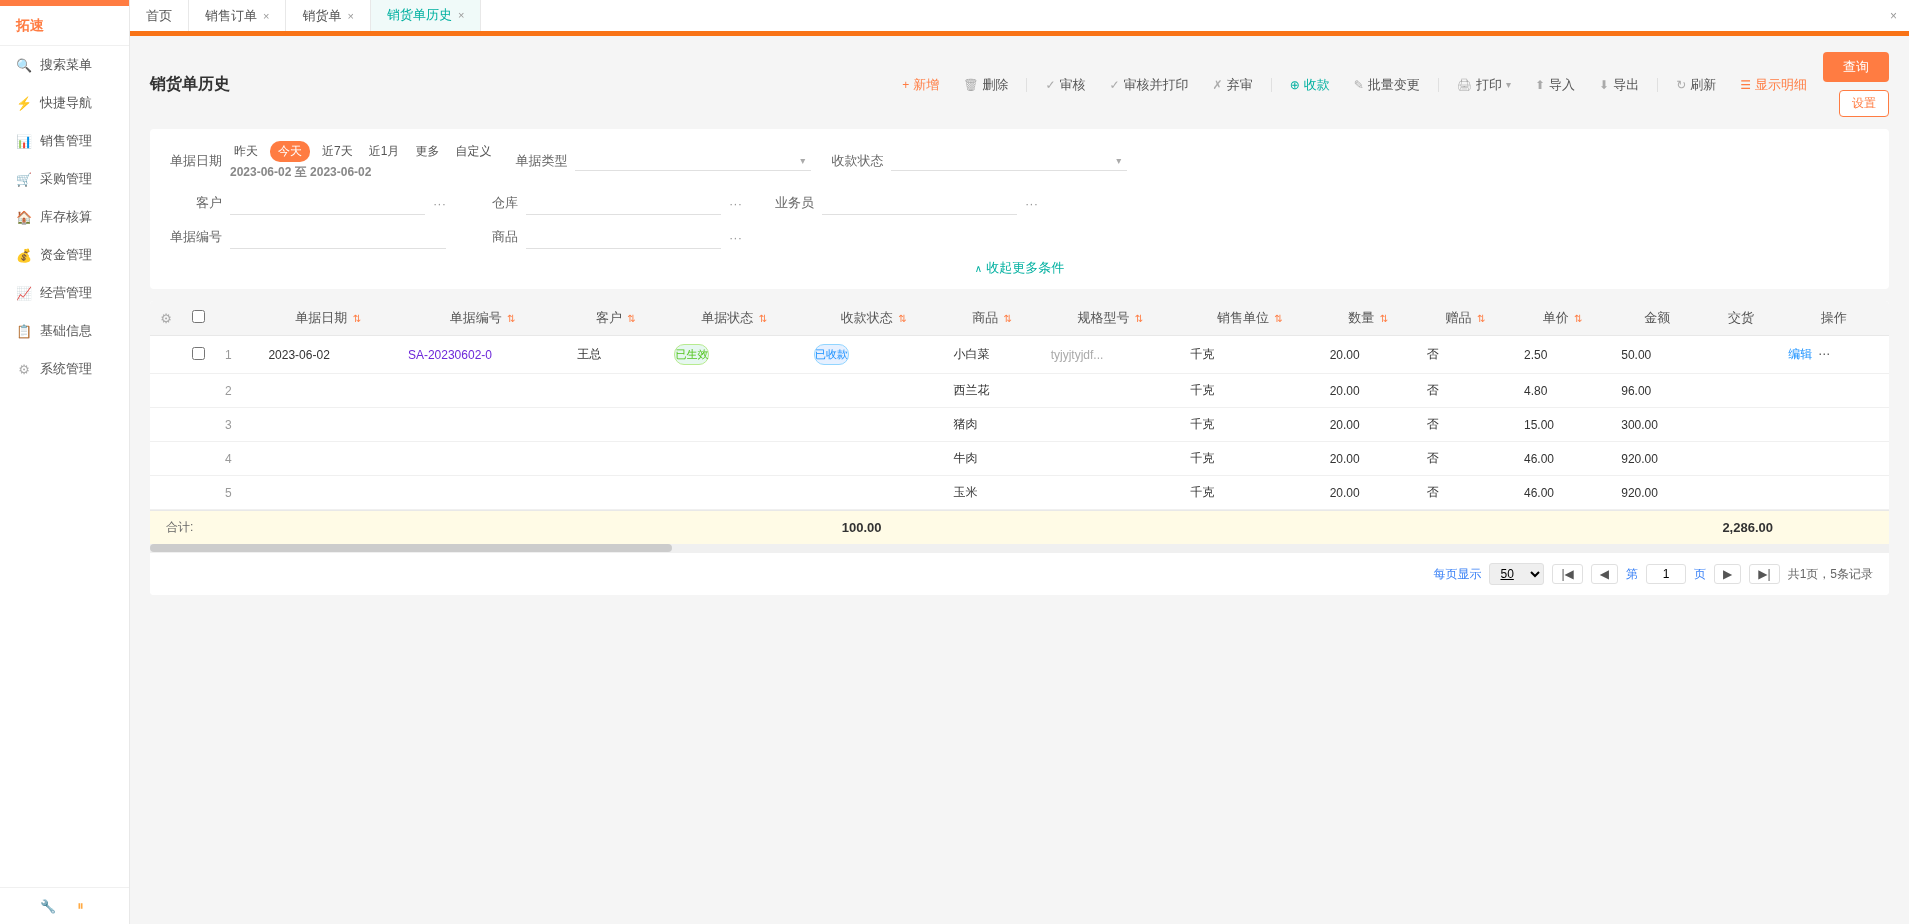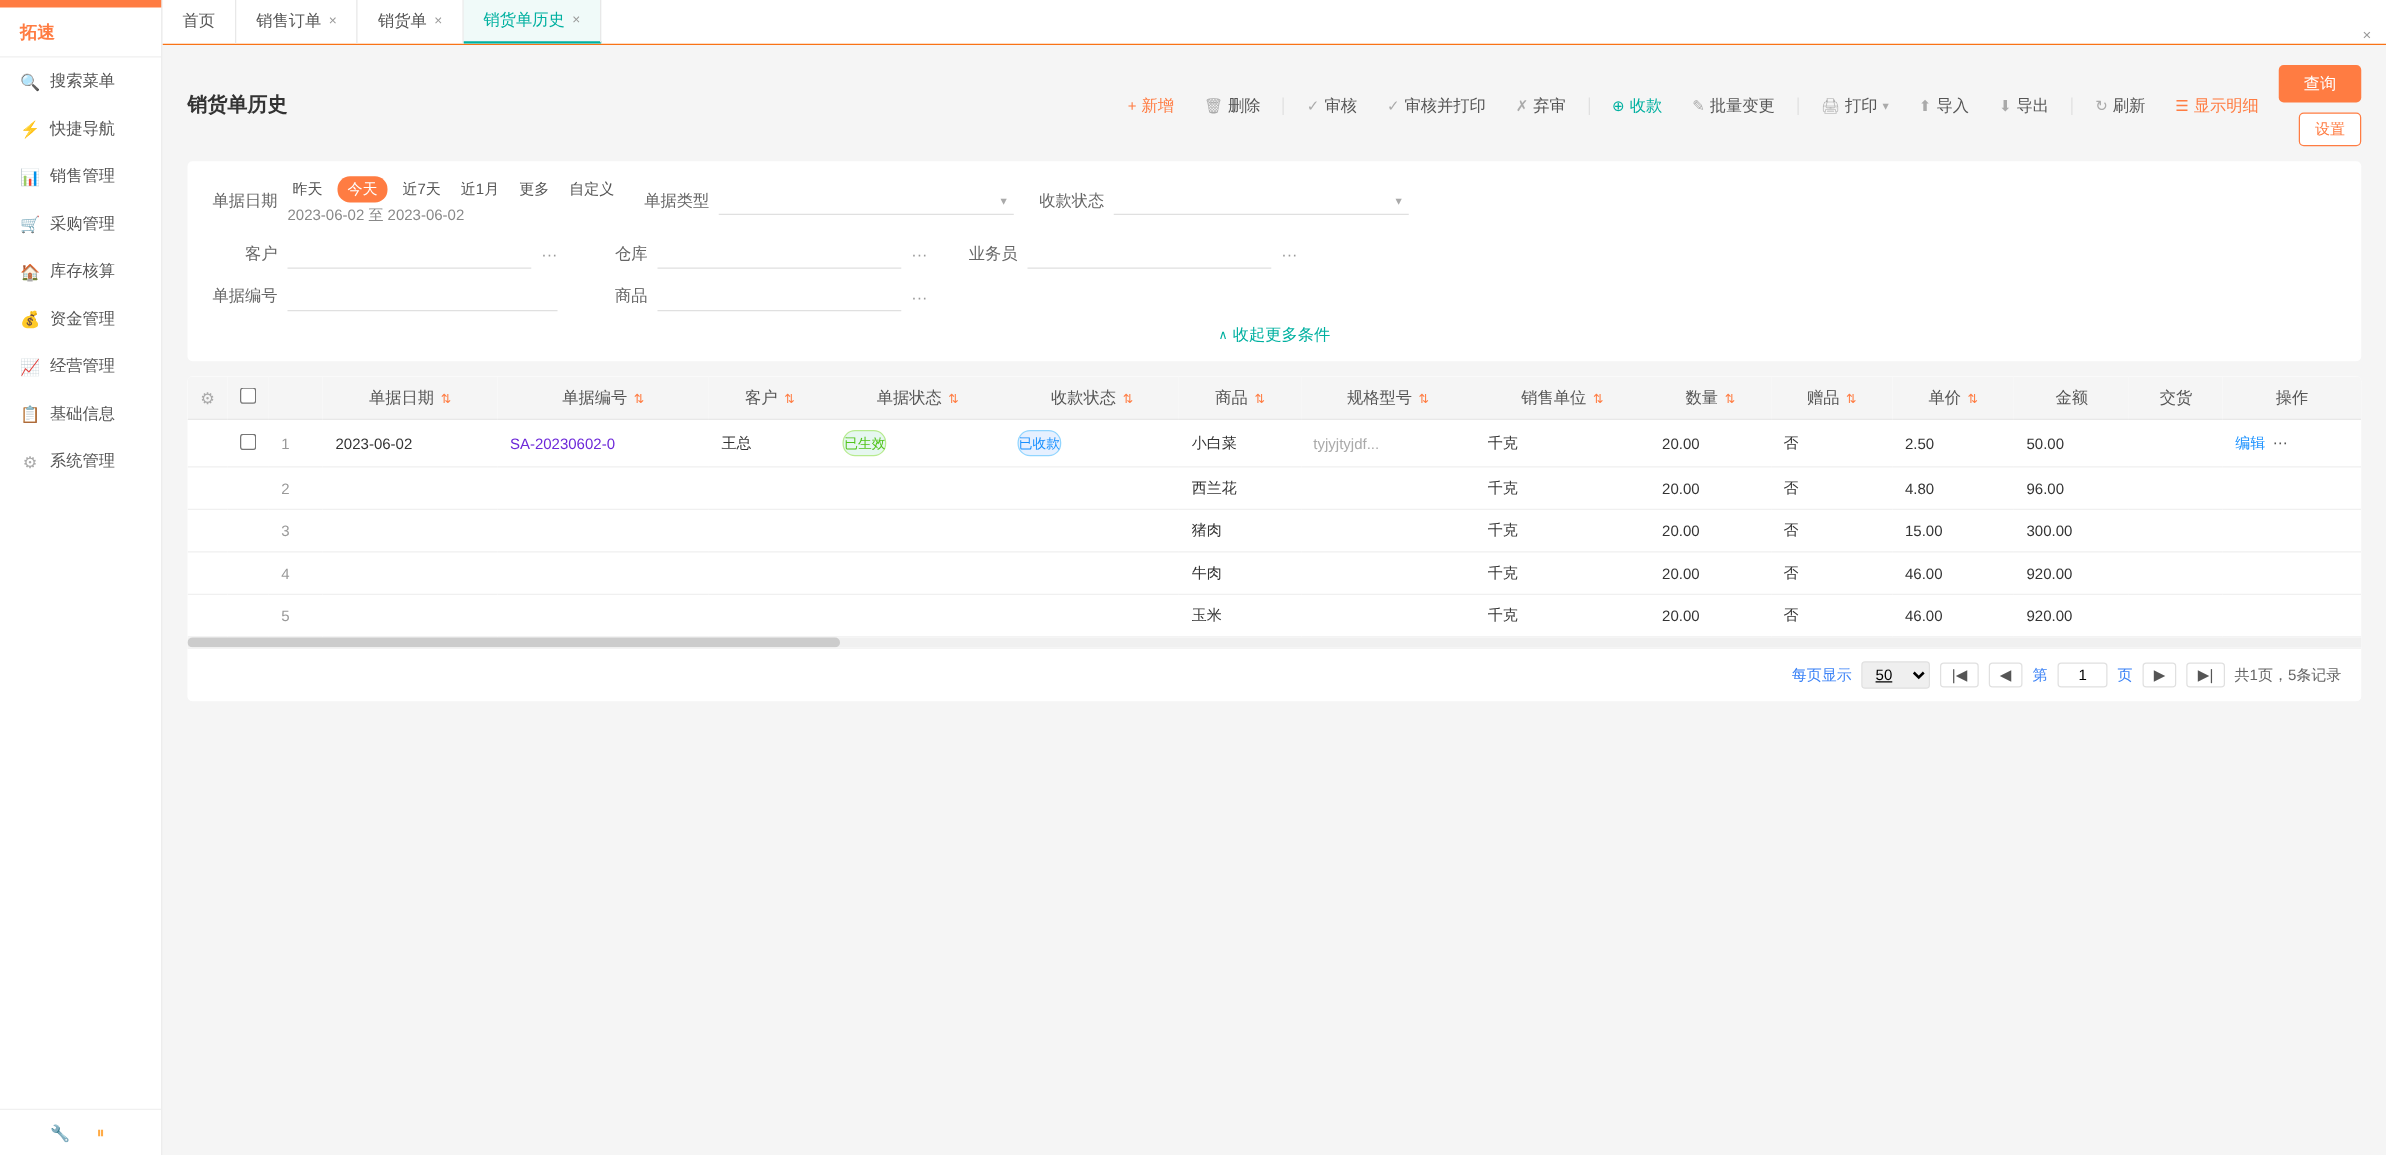--- a/index.html
+++ b/index.html
@@ -11,21 +11,21 @@
     .sidebar-logo { padding: 8px 16px; font-size: 14px; font-weight: bold; color: #ff7c42; border-bottom: 1px solid #f0f0f0; height: 40px; display: flex; align-items: center; }
     .sidebar-item { display: flex; align-items: center; gap: 8px; padding: 10px 16px; cursor: pointer; color: #555; transition: background 0.2s; }
     .sidebar-item .icon { width: 16px; height: 16px; display: inline-flex; align-items: center; justify-content: center; color: #aaa; }
     .sidebar-bottom { margin-top: auto; border-top: 1px solid #f0f0f0; }
     .sidebar-bottom .sidebar-item .icon { color: #ffaa44; }
 
     
     .main { flex: 1; display: flex; flex-direction: column; overflow: hidden; }
 
     
-    .tab-bar { background: #fff; border-bottom: 1px solid #f97316; display: flex; align-items: flex-end; height: 36px; padding: 0 0; overflow: hidden; }
+    .tab-bar { background: #fff; border-bottom: 5px solid #f97316; display: flex; align-items: center; height: 36px; padding: 0 0; overflow: hidden; }
     .tab { display: flex; align-items: center; padding: 0 16px; height: 36px; cursor: pointer; color: #555; border-right: 1px solid #e8e8e8; white-space: nowrap; gap: 6px; font-size: 13px; }
     .tab:first-child { background: transparent; }
     .tab.active { background: #f0faf9; color: #00b0a0; border-bottom: 2px solid #00b0a0; }
     .tab .close-btn { color: #999; font-size: 11px; cursor: pointer; }
     .tab-spacer { flex: 1; }
     .tab-close-all { padding: 0 12px; color: #999; cursor: pointer; font-size: 12px; }
 
     
     .page-content { flex: 1; overflow-y: auto; padding: 16px 20px; background: #f5f5f5; }
 
@@ -47,21 +47,21 @@
     .filter-row { display: flex; align-items: center; gap: 16px; margin-bottom: 10px; flex-wrap: wrap; }
     .filter-item { display: flex; align-items: center; gap: 8px; min-width: 280px; }
     .filter-label { color: #666; white-space: nowrap; min-width: 56px; text-align: right; }
     .filter-input { border: none; border-bottom: 1px solid #e0e0e0; padding: 4px 6px; outline: none; flex: 1; color: #333; background: transparent; min-width: 160px; }
     .filter-select { border: none; border-bottom: 1px solid #e0e0e0; padding: 4px 6px; outline: none; flex: 1; color: #333; background: transparent; display: flex; align-items: center; justify-content: space-between; min-width: 200px; }
     .filter-more { display: flex; justify-content: center; margin-top: 4px; }
     .filter-more-btn { color: #00b0a0; cursor: pointer; font-size: 12px; display: flex; align-items: center; gap: 4px; }
     .date-shortcuts { display: flex; align-items: center; gap: 8px; }
     .date-shortcut { color: #555; cursor: pointer; font-size: 12px; padding: 2px 4px; }
     .date-shortcut.active { background: #ff7c42; color: #fff; border-radius: 10px; padding: 2px 8px; }
-    .date-range { color: #888; font-size: 12px; margin-top: 2px; }
+    .date-range { color: #888; font-size: 12px; margin-top: 2px; font-weight: bold; }
     .dots { color: #999; cursor: pointer; }
 
     
     .table-wrap { background: #fff; border-radius: 4px; overflow: hidden; }
     .table-container { overflow-x: auto; }
     table { width: 100%; border-collapse: collapse; }
     thead tr { background: #f5f5f5; }
     th { padding: 8px 10px; text-align: center; color: #555; font-weight: normal; border-bottom: 1px solid #e8e8e8; white-space: nowrap; font-size: 12px; }
     th .sort-icon { color: #ff7c42; margin-left: 2px; font-size: 10px; }
     td { padding: 8px 10px; border-bottom: 1px solid #f0f0f0; color: #333; font-size: 12px; white-space: nowrap; }
@@ -502,20 +502,31 @@
       <td>920.00</td>
       <td></td>
       <td>
         
       </td>
     </tr>
             </tbody>
         </table>
       </div>
 
+      <div class="table-footer">
+        <span class="footer-label">合计:</span>
+        <div class="footer-total">
+          <div style="display:flex;flex:1;justify-content:flex-end;padding-right:200px;">
+            <span class="footer-val">100.00</span>
+          </div>
+          <div style="display:flex;flex:1;justify-content:flex-end;padding-right:100px;">
+            <span class="footer-val">2,286.00</span>
+          </div>
+        </div>
+      </div>
 
       <div class="table-scrollbar">
         <div class="table-scrollbar-inner"></div>
       </div>
 
       <div class="pagination">
         <span class="pagination-label">每页显示</span>
         <select class="pagination-select">
           <option>50</option>
           <option>100</option>

